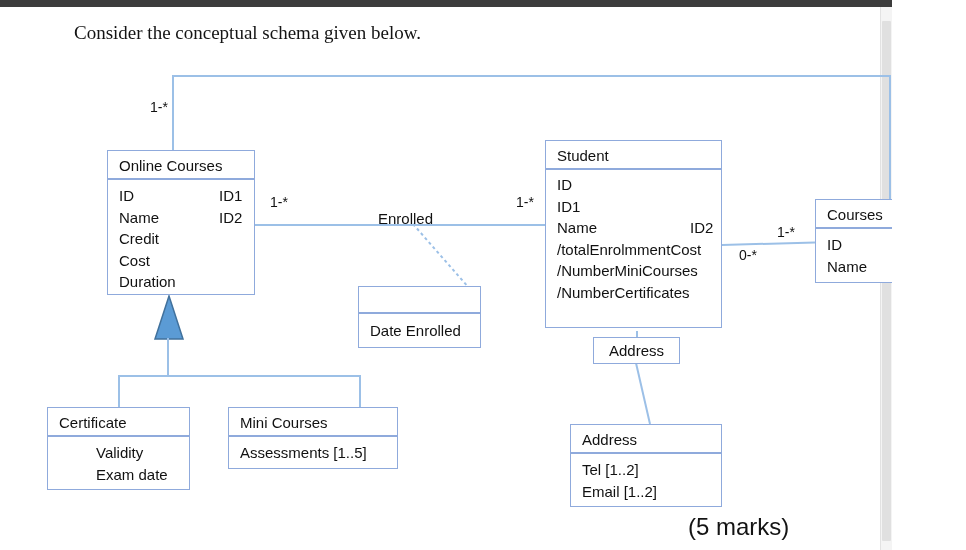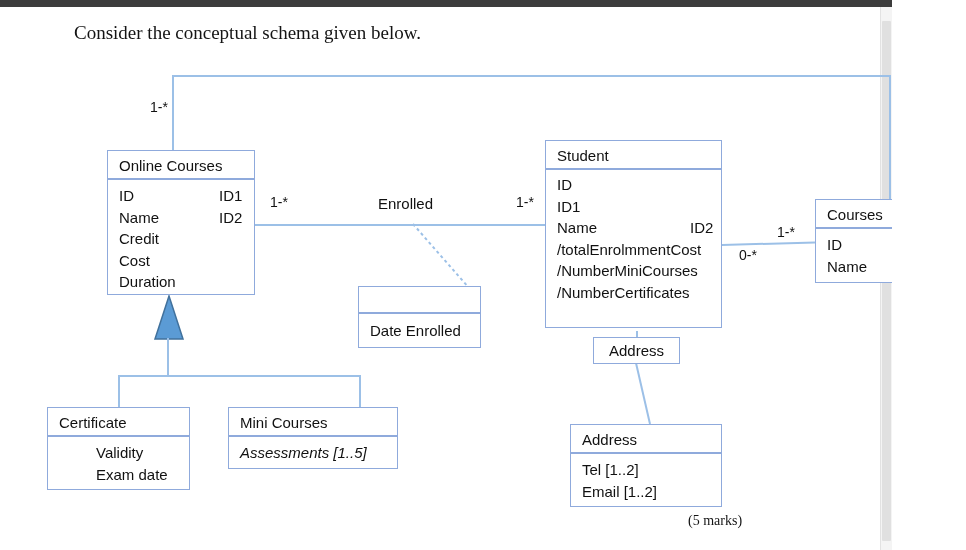--- a/index.html
+++ b/index.html
@@ -51,22 +51,22 @@
     left: 140px; top: 513px;
     width: 700px;
     font-family: "Liberation Serif", serif;
     font-size: 19px;
     color: #141414;
     white-space: nowrap;
   }
   #caption-marks {
     position: absolute;
     left: 688px; top: 513px;
-    font-family: Liberation Serif, serif;
-    font-size: 14px;
+    font-family: Liberation Sans, sans-serif;
+    font-size: 24px;
     color: #141414;
     white-space: nowrap;
   }
 
   
   .uml-box {
     position: absolute;
     box-sizing: border-box;
   }
   .uml-head {
@@ -131,20 +131,21 @@
     position: absolute;
     font-size: 14px;
     color: #111111;
     white-space: nowrap;
   }
   .assoc-name {
     position: absolute;
     font-size: 15px;
     color: #111111;
     white-space: nowrap;
+    margin-top: 15px;
   }
   .tri { position: absolute; }
 </style>
 </head>
 <body>
 
 <div id="page">
 
   <div id="topbar"></div>
   <div id="scroll-track">
@@ -265,21 +266,21 @@
         <span>Validity</span>
       </div>
       <div class="attr-row">
         <span>Exam date</span>
       </div>
     </div>
   </div>
 
   <div class="uml-box" style="left:228px; top:407px; width:170px;">
     <div class="uml-head">Mini Courses</div>
-    <div class="uml-body" style="height:33px; padding-top:5px;font-style:italic;">
+    <div class="uml-body" style="height:33px; padding-top:5px;">
       <div class="attr-row">
         <span>Assessments [1..5]</span>
       </div>
     </div>
   </div>
 
   <div class="label-box" style="left:593px; top:337px; width:87px; height:27px; line-height:26px;">Address</div>
 
   <div class="uml-box" style="left:570px; top:424px; width:152px;">
     <div class="uml-head">Address</div>

